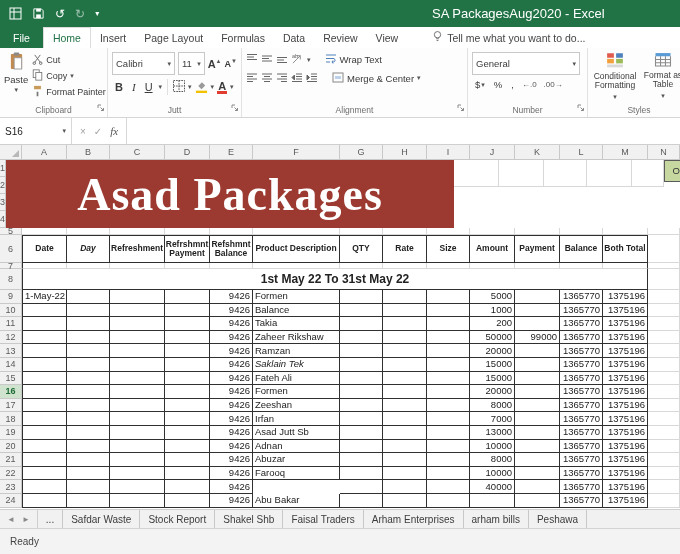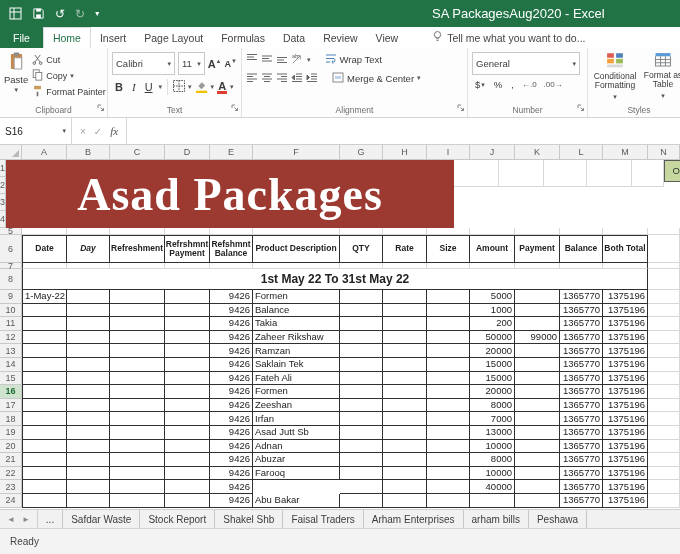--- a/index.html
+++ b/index.html
@@ -210,21 +210,21 @@
           <span class="caret">▾</span>
           <span><svg width="13" height="13" viewBox="0 0 14 14">
                 <path d="M3.5 6.5l4-4 3.5 3.5-4 4z" fill="#9a9a9a"></path>
                 <rect x="1" y="11.5" width="12" height="2.5" fill="#f2c100"></rect>
               </svg></span>
           <span class="caret">▾</span>
           <span class="Abtn">A</span>
           <span class="caret">▾</span>
         </div>
       </div>
-      <div class="glabel">Text</div>
+      <div class="glabel">Jutt</div>
       <span class="launcher"><svg width="8" height="8" viewBox="0 0 8 8">
             <path d="M1 1h3M1 1v3M3.5 3.5L6.5 6.5M6.5 4v2.5H4" stroke="#8a8a8a" fill="none"></path>
           </svg></span>
     </div>
 
     <div class="rgroup g-align">
       <div class="fcol">
         <div class="frow">
           <span><svg width="12" height="11" viewBox="0 0 12 11">
                 <path d="M1 1.5h10M1 4h7M1 6.5h10" stroke="#666"></path>
@@ -531,21 +531,21 @@
           <div class="cell b num" style="width: 45px;">1375196</div>
           <div class="cell gray" style="width: 32px;"></div>
         </div>
         <div class="brow" style="height: 13.6px;">
           <div class="rowh" style="width: 22px;">14</div>
           <div class="cell b bl" style="width: 45px;"></div>
           <div class="cell b" style="width: 43px;"></div>
           <div class="cell b" style="width: 55px;"></div>
           <div class="cell b" style="width: 45px;"></div>
           <div class="cell b num" style="width: 43px;">9426</div>
-          <div class="cell b" style="width: 87px;">Saklain Tek</div>
+          <div class="cell b" style="width: 87px; font-style: italic;">Saklain Tek</div>
           <div class="cell b" style="width: 43px;"></div>
           <div class="cell b" style="width: 44px;"></div>
           <div class="cell b" style="width: 43px;"></div>
           <div class="cell b num" style="width: 45px;">15000</div>
           <div class="cell b num" style="width: 45px;"></div>
           <div class="cell b num" style="width: 43px;">1365770</div>
           <div class="cell b num" style="width: 45px;">1375196</div>
           <div class="cell gray" style="width: 32px;"></div>
         </div>
         <div class="brow" style="height: 13.6px;">

